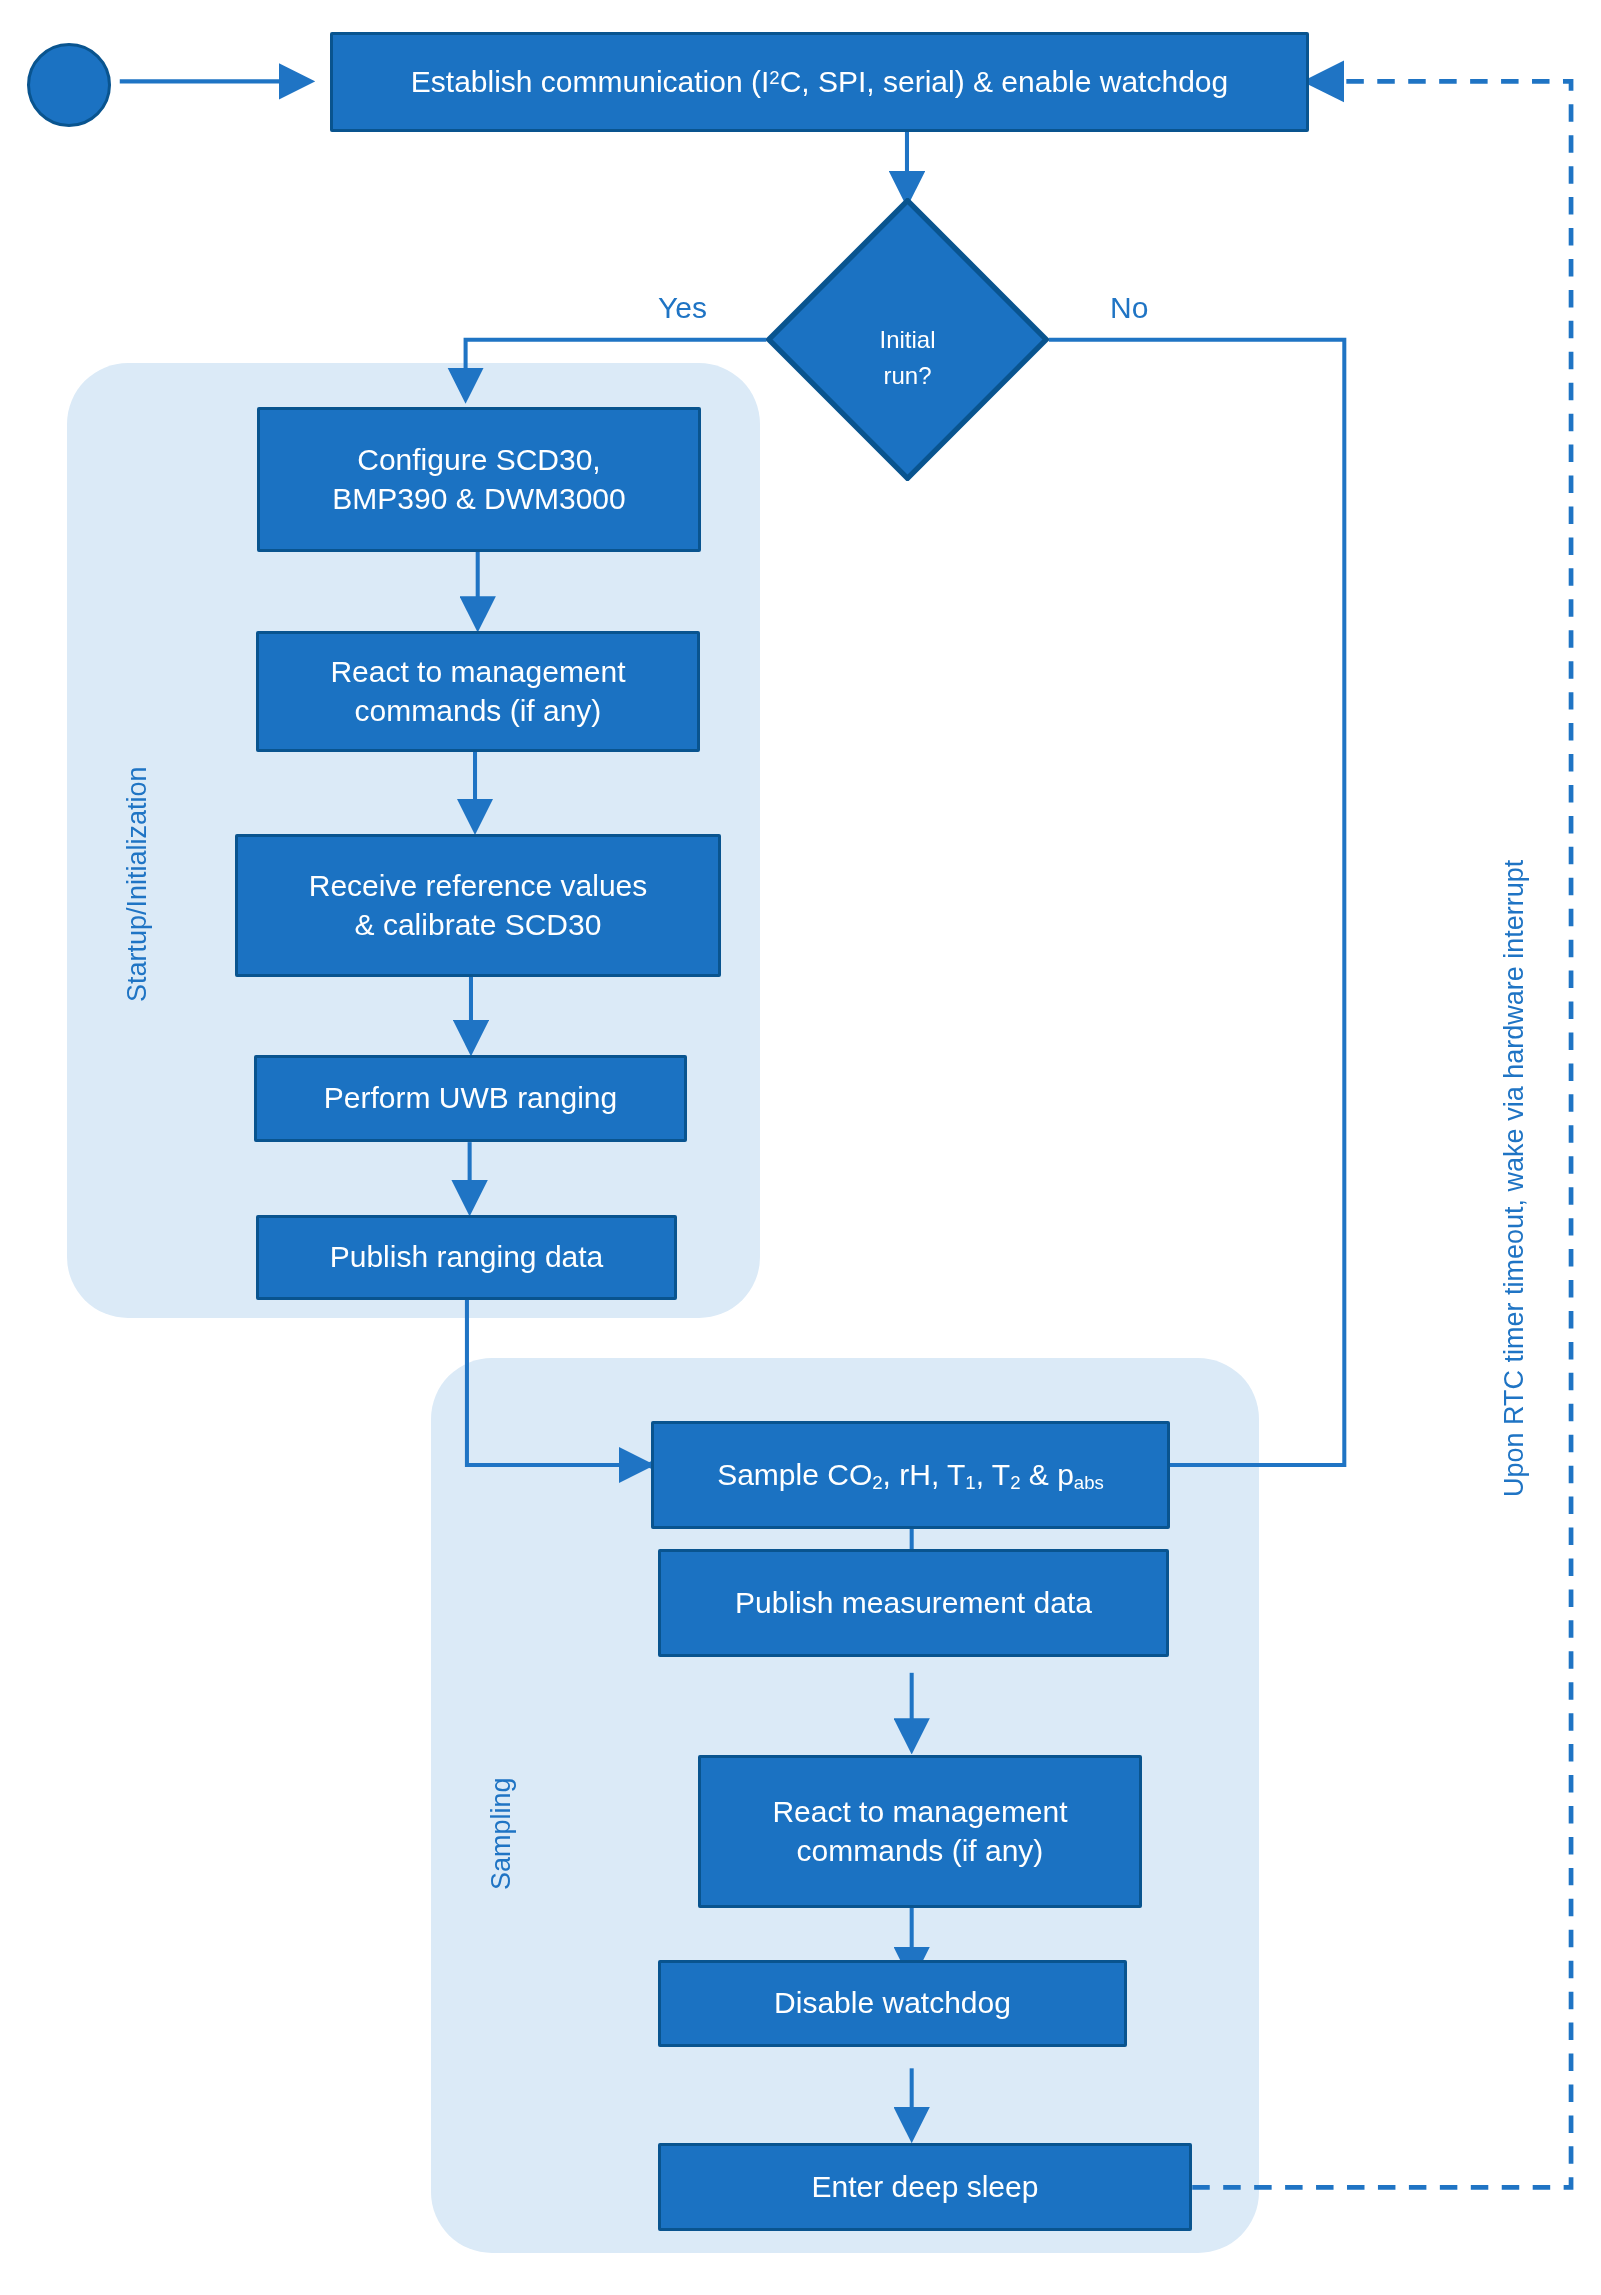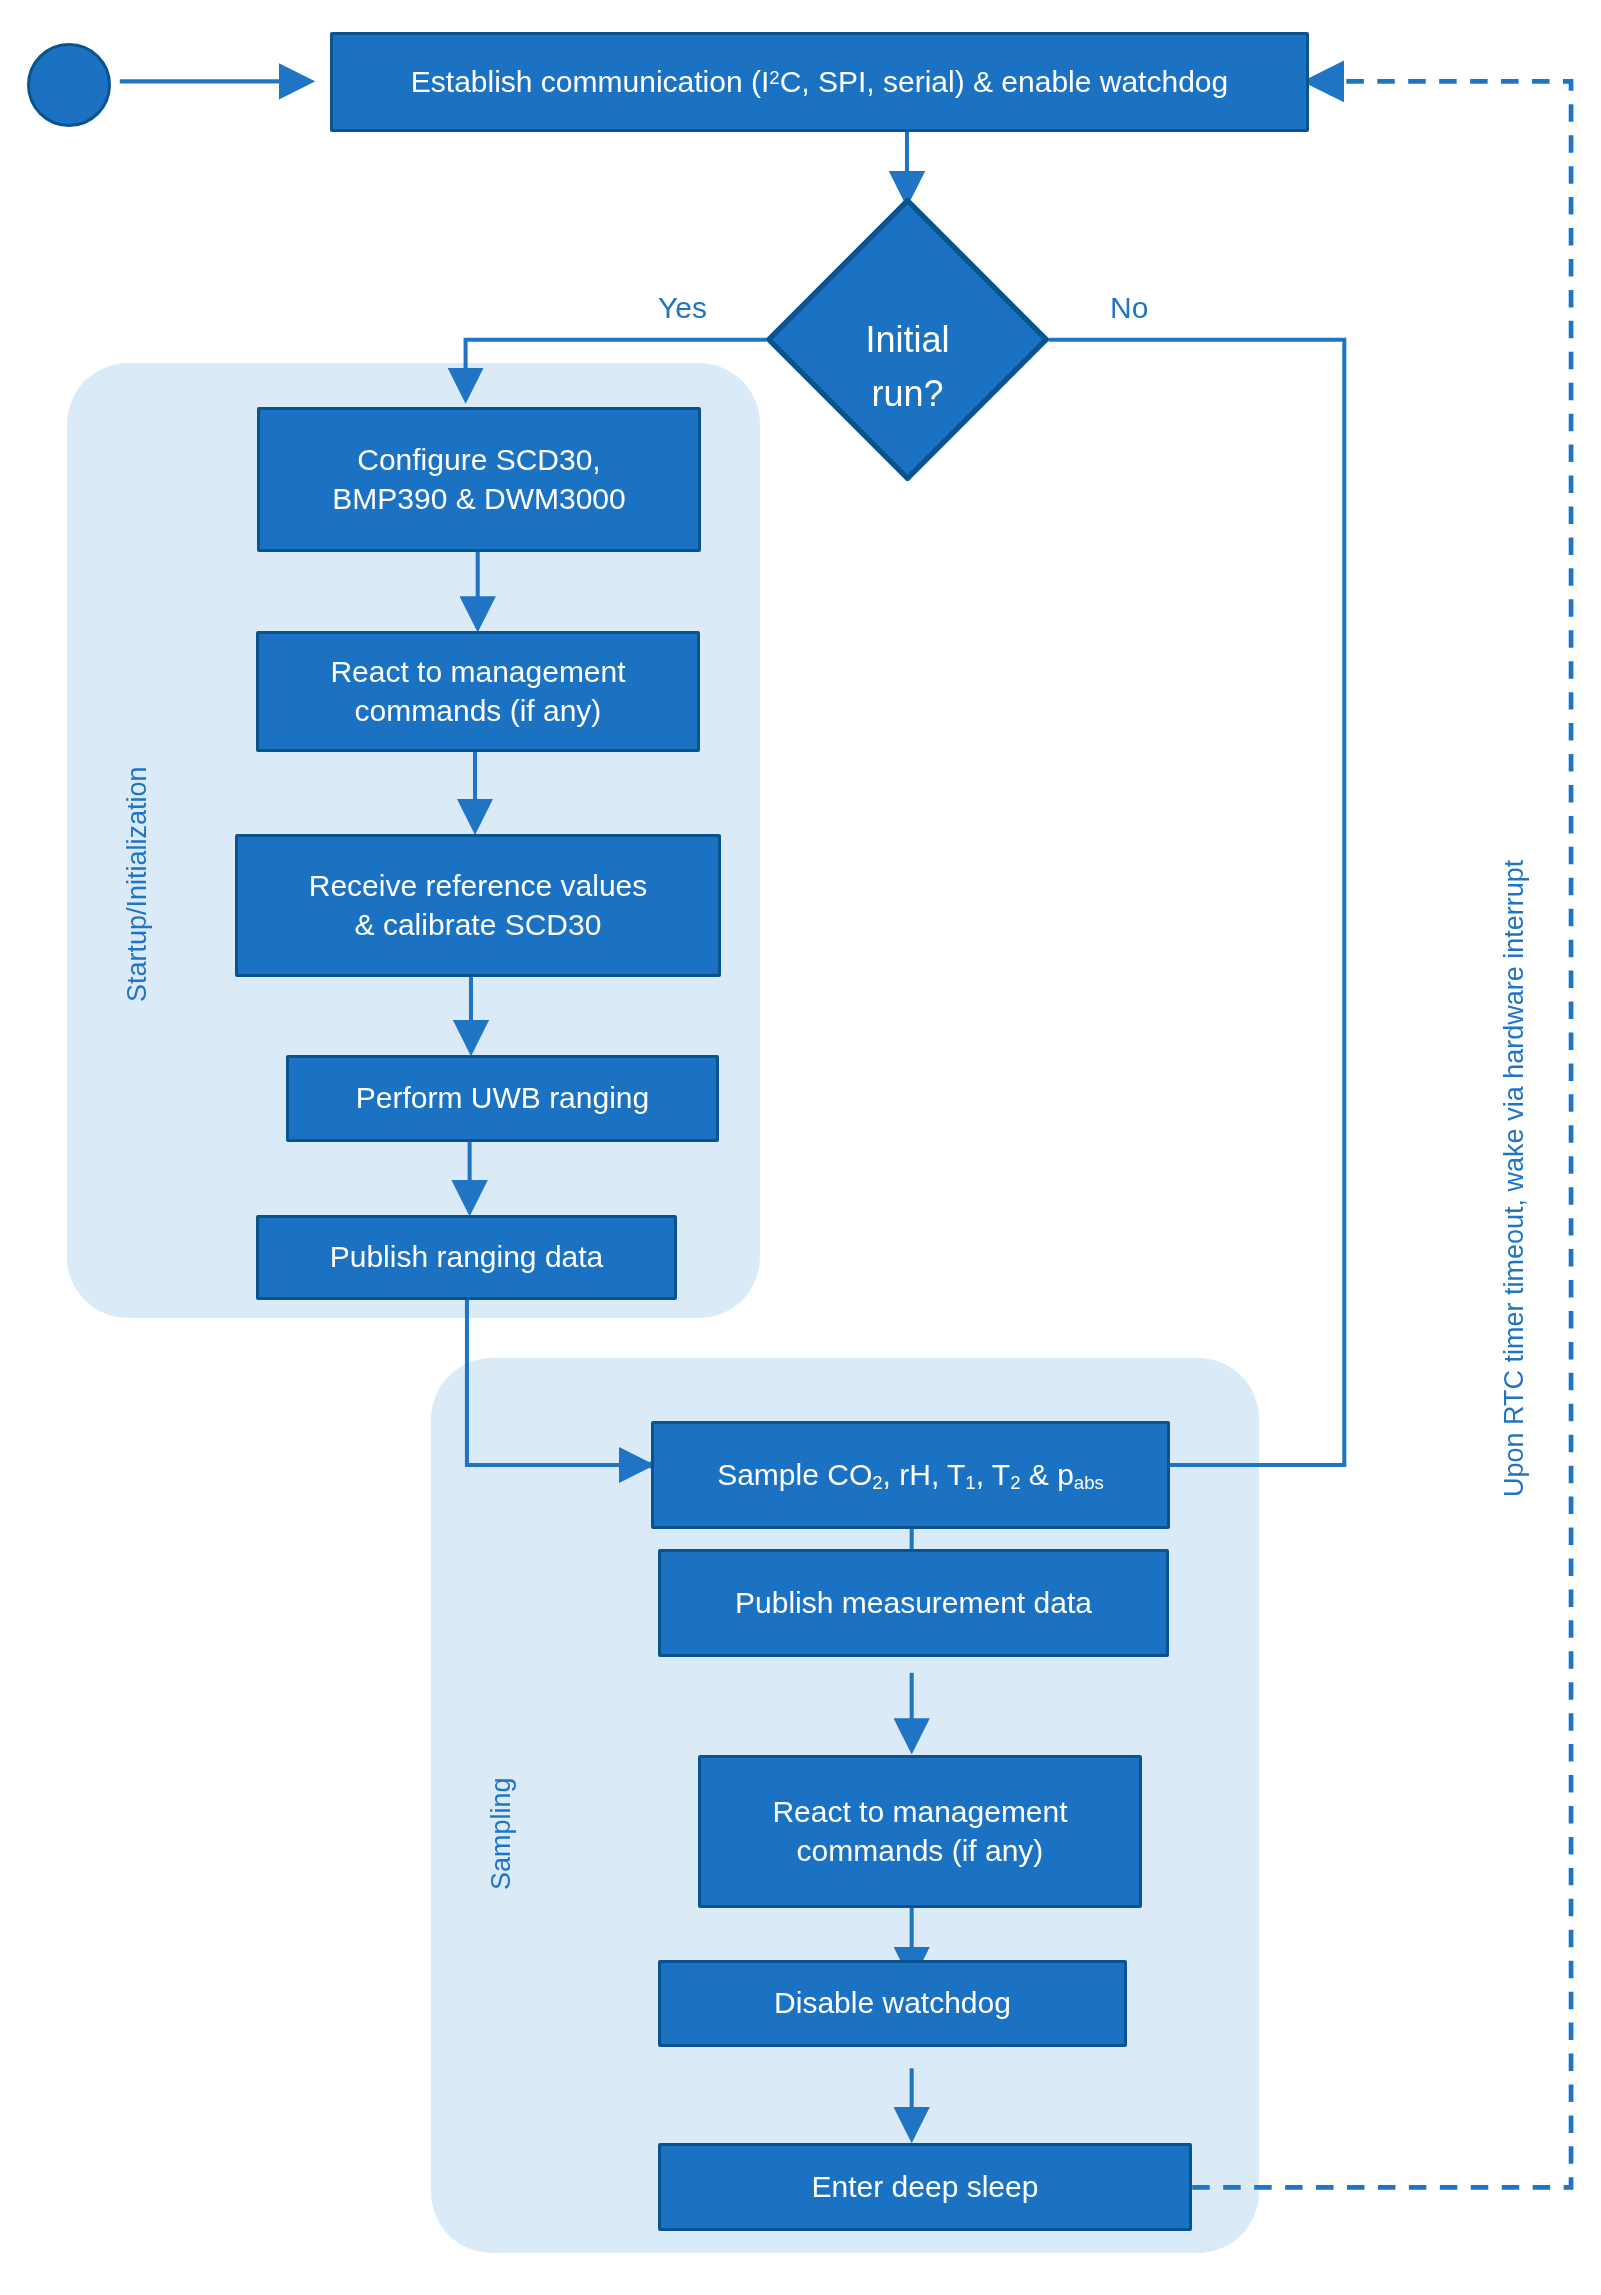--- a/index.html
+++ b/index.html
@@ -60,21 +60,21 @@
   .decision{
     position:absolute;
     display:flex;
     align-items:center;
     justify-content:center;
   }
   .decision .dtext{
     position:relative;
     z-index:2;
     color:#ffffff;
-    font-size:36px;
+    font-size:24px;
     line-height:1.5;
     text-align:center;
     white-space:pre-line;
   }
 
   
   .edge-label{
     position:absolute;
     color:#1f74c4;
     font-size:30px;
@@ -167,21 +167,21 @@
   </div>
 
   <div class="node" style="left:256px; top:631px; width:444px; height:121px;">
     <span>React to management<br>commands (if any)</span>
   </div>
 
   <div class="node" style="left:235px; top:834px; width:486px; height:143px;">
     <span>Receive reference values<br>&amp; calibrate SCD30</span>
   </div>
 
-  <div class="node" style="left:254px; top:1055px; width:433px; height:87px;margin-left:32px;">
+  <div class="node" style="left:254px; top:1055px; width:433px; height:87px;">
     <span>Perform UWB ranging</span>
   </div>
 
   <div class="node" style="left:256px; top:1215px; width:421px; height:85px;">
     <span>Publish ranging data</span>
   </div>
 
   <div class="node" style="left:651px; top:1421px; width:519px; height:108px;">
     <span>Sample CO<sub>2</sub>, rH, T<sub>1</sub>, T<sub>2</sub> &amp; p<sub>abs</sub></span>
   </div>

